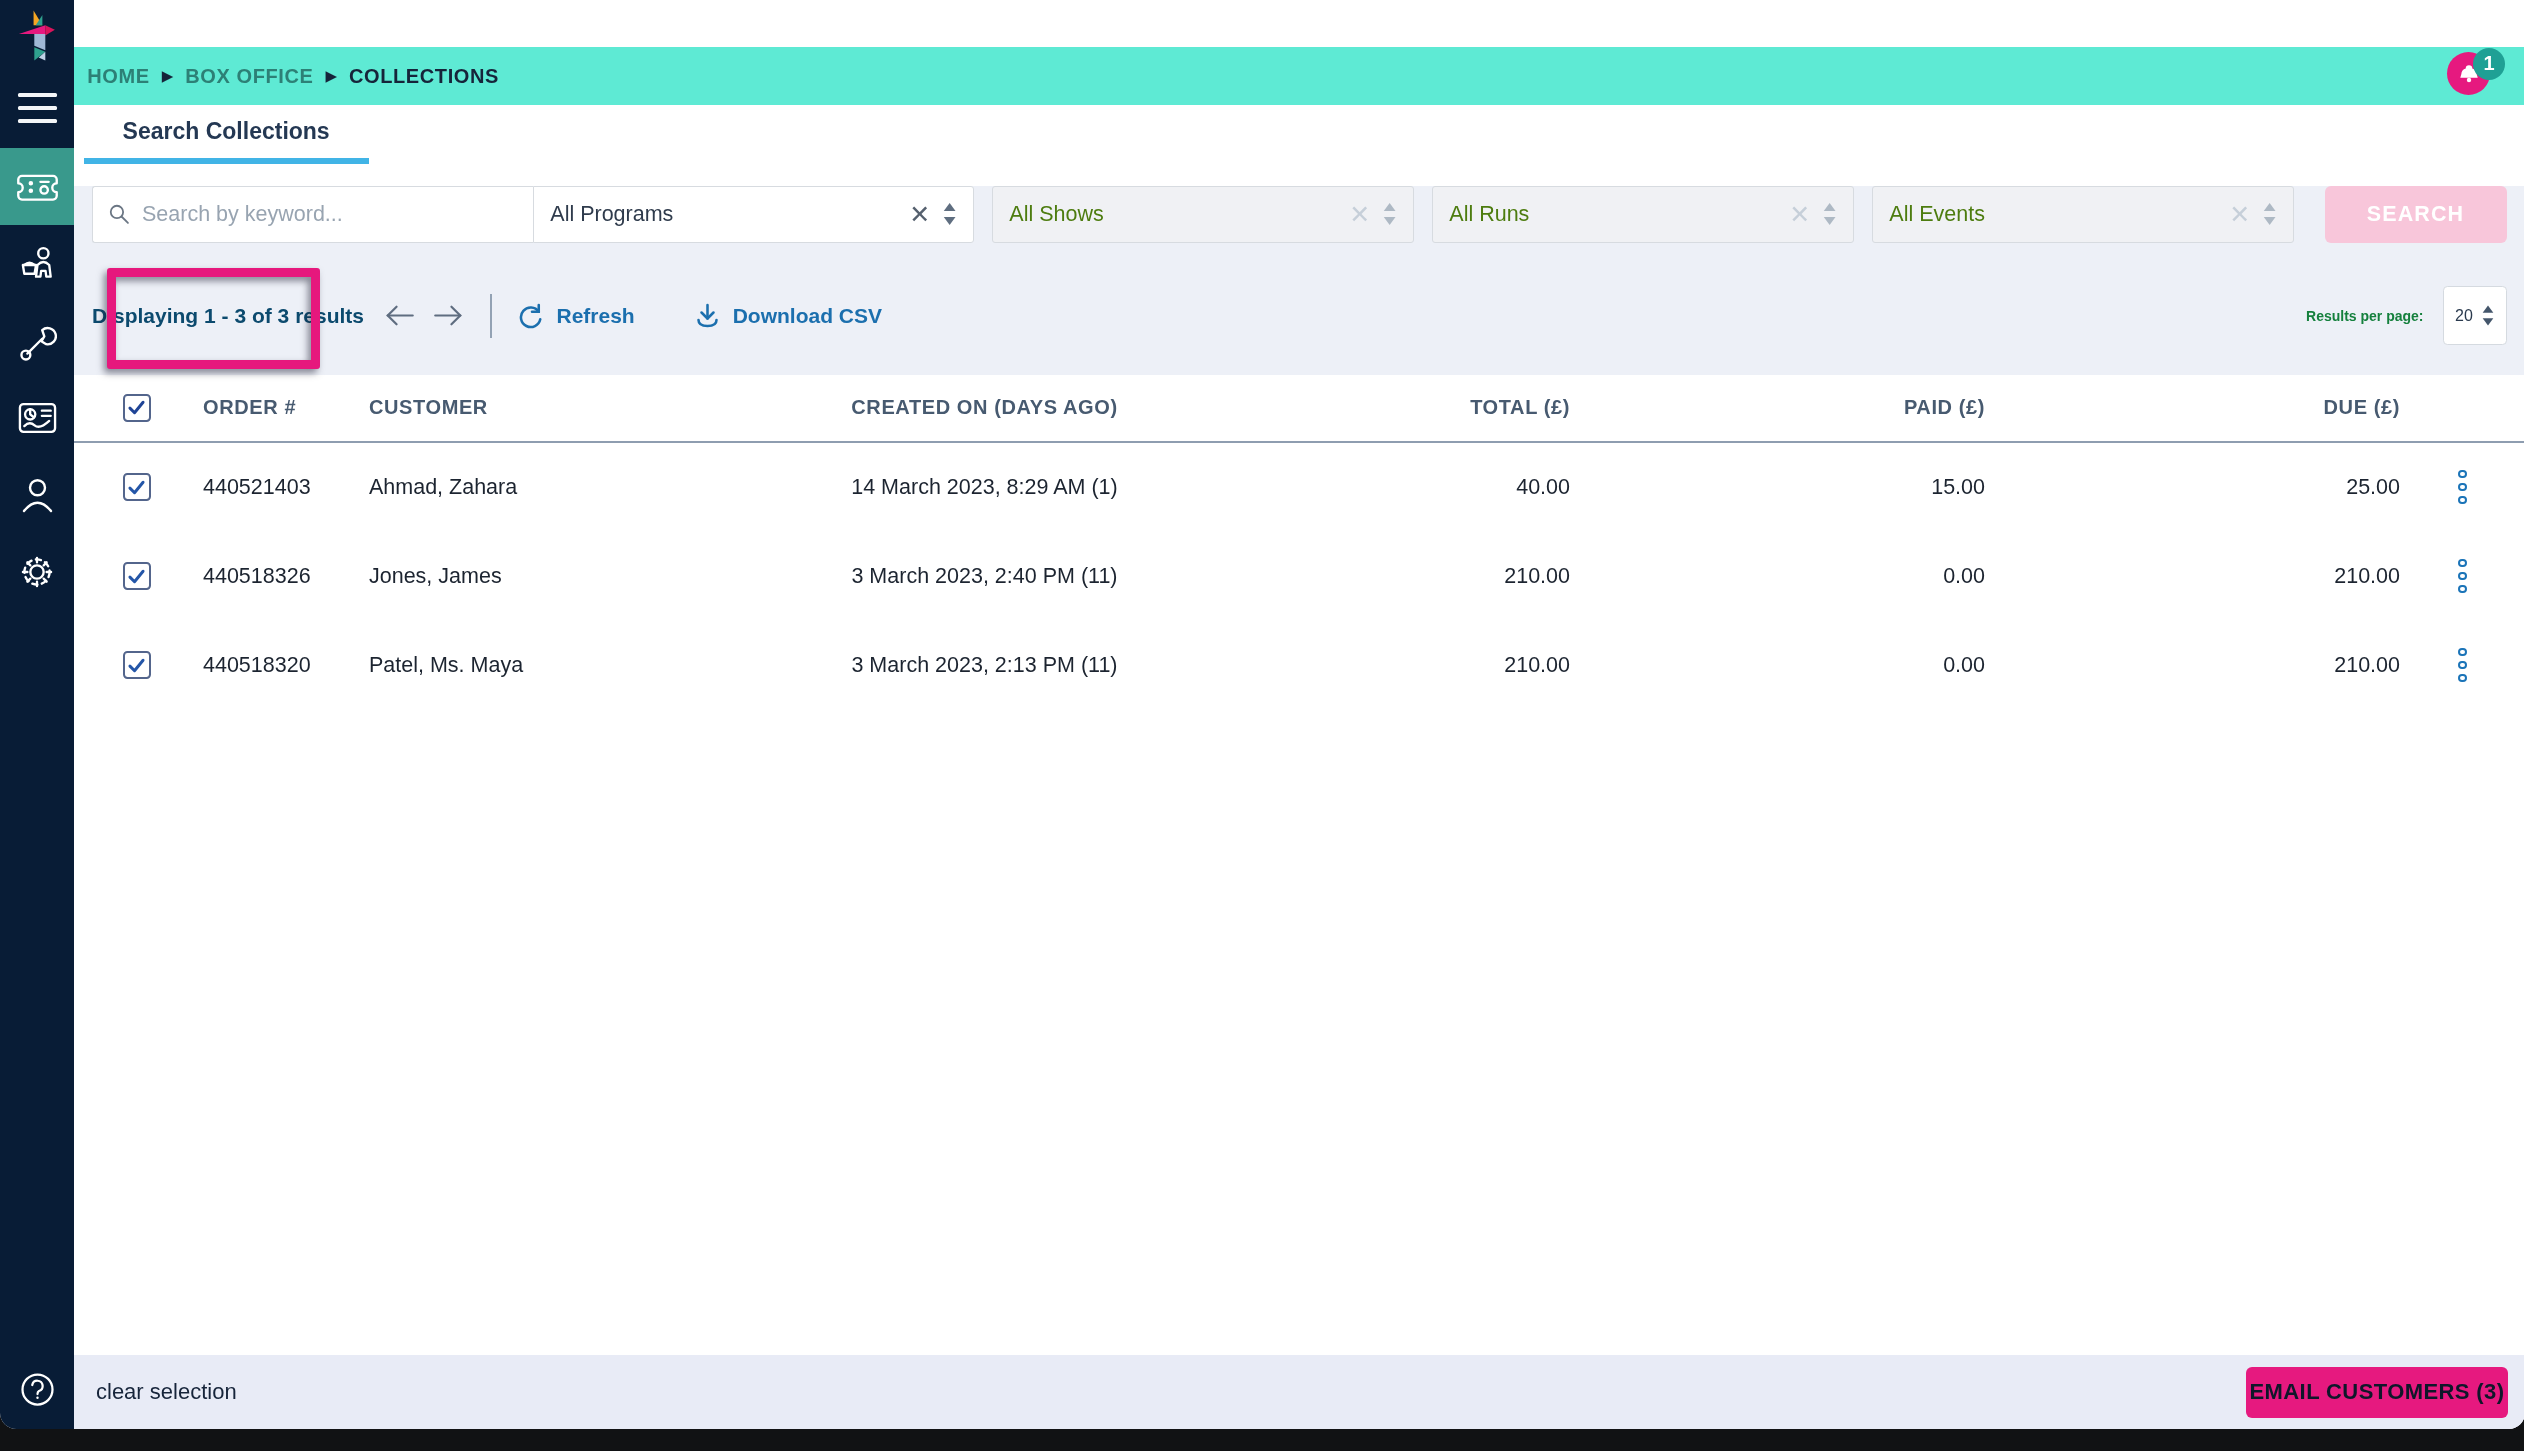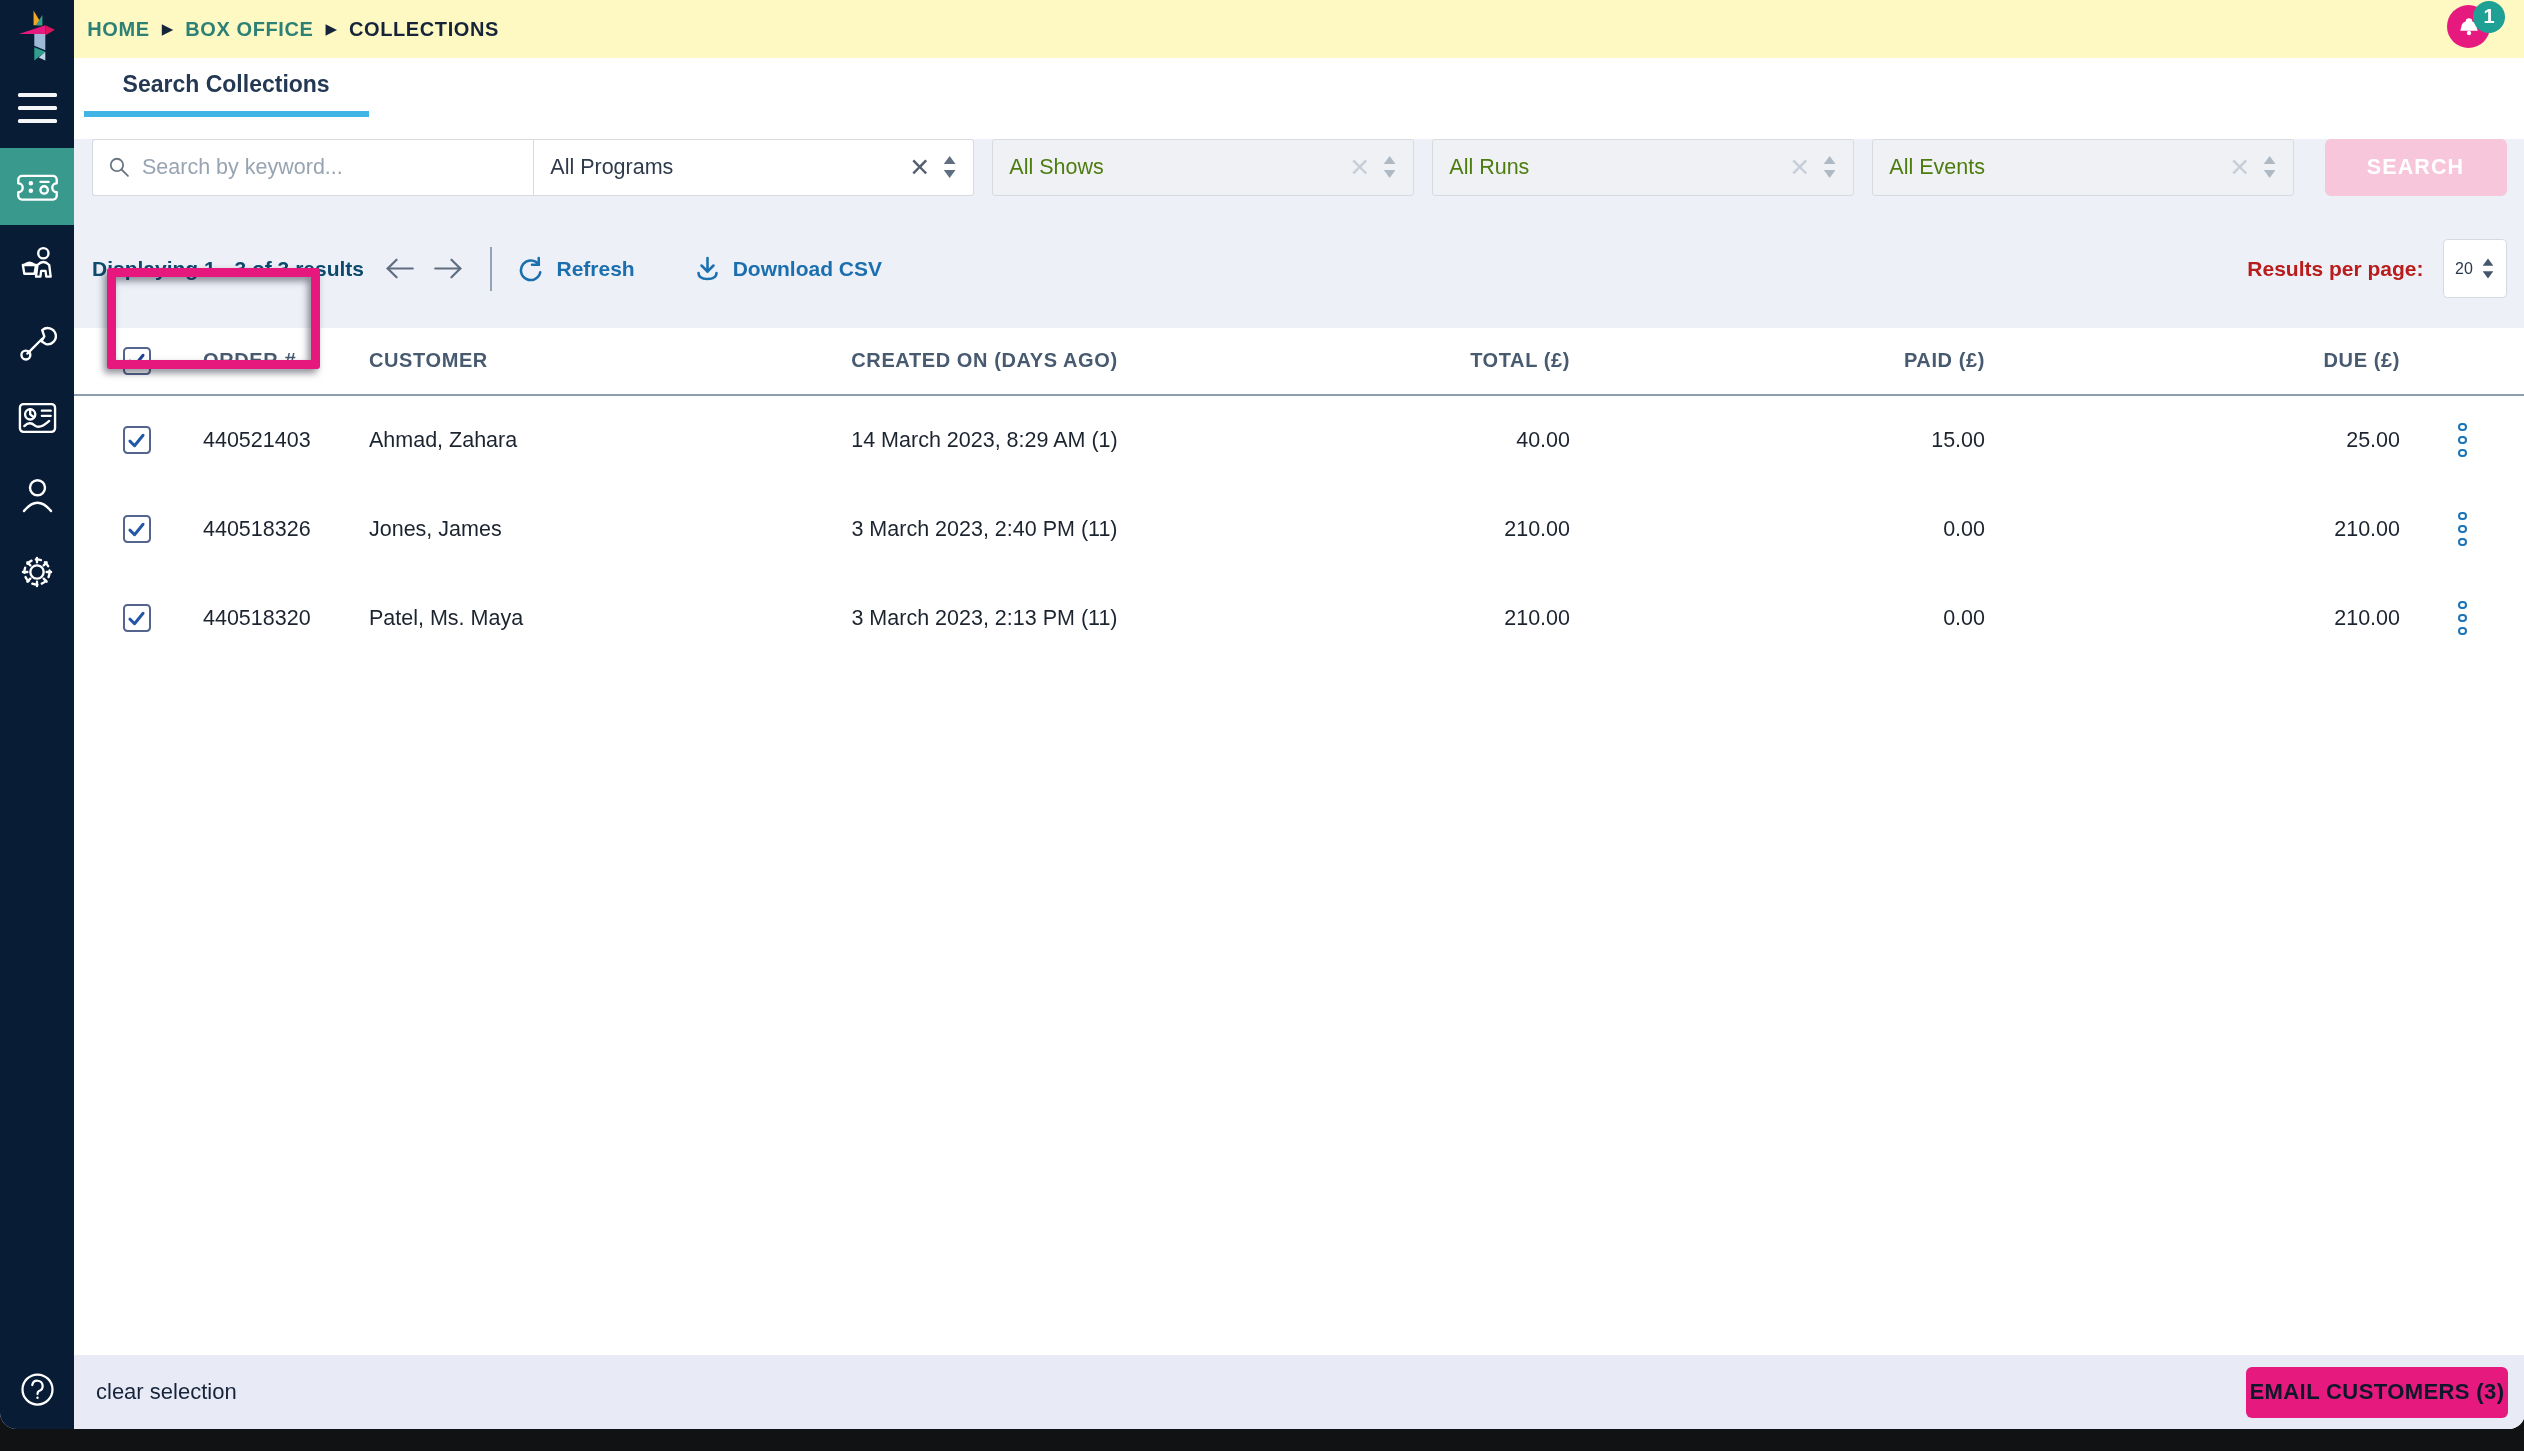--- a/index.html
+++ b/index.html
@@ -14,21 +14,21 @@
   .hamburger span { display:block; height:3.7px; background:#F4F6F8; border-radius:1.5px; }
   .nav-items { position:absolute; top:148px; left:0; width:74px; }
   .nav-item { width:74px; height:77px; display:flex; align-items:center; justify-content:center; }
   .nav-item.active { background:#39998C; }
   .nav-item svg { stroke:#FFFFFF; fill:none; stroke-width:3.2; stroke-linecap:round; stroke-linejoin:round; }
   .sidebar-help { position:absolute; left:0; bottom:13.3px; width:74px; height:52px; display:flex; align-items:center; justify-content:center; }
 
   
   .main { position:absolute; left:74px; top:0; right:0; bottom:0; }
 
-  .breadcrumb-bar { height:58px; background:#fef9c3; display:flex; align-items:center; padding-left:13.3px; position:relative; }
+  .breadcrumb-bar { height:58px; background:#5eead4; display:flex; align-items:center; padding-left:13.3px; position:relative;margin-top:47px; }
   .crumb { font-size:20px; font-weight:bold; letter-spacing:0.6px; color:#2D8076; }
   .crumb.current { color:#16243A; }
   .crumb-sep { color:#16243A; font-size:15px; margin:0 12px; }
 
   .notif-wrap { position:absolute; right:35px; top:5.2px; width:43px; height:43px; }
   .notif-btn { width:43px; height:43px; border-radius:50%; background:#E6197F; display:flex; align-items:center; justify-content:center; }
   .notif-badge { position:absolute; right:-15px; top:-4.4px; width:32px; height:32px; border-radius:50%; background:#1FA095; color:#fff; font-size:20px; font-weight:bold; display:flex; align-items:center; justify-content:center; }
 
   .tab-row { height:59px; background:#FFFFFF; display:flex; align-items:stretch; padding-left:9.6px; }
   .tab { display:flex; align-items:center; padding:0 39px; border-bottom:6.7px solid #41B4E6; }
@@ -50,21 +50,21 @@
   .search-btn { margin-left:auto; width:182px; height:57px; background:#F8C6DA; border:none; border-radius:6px; color:#fff; font-size:21.5px; font-weight:bold; letter-spacing:1.1px; font-family:inherit; }
 
   .toolbar-row { display:flex; align-items:center; height:74px; margin-top:36px; padding:0 18.5px 0 18px; }
   .displaying { font-size:21px; color:#0c4a6e; font-weight:600; white-space:nowrap; }
   .displaying b { font-weight:800; }
   .pg-arrows { display:flex; align-items:center; gap:16.3px; margin-left:19px; }
   .divider { width:2.2px; height:44px; background:#93A2B4; margin:0 25px; }
   .tool-link { display:flex; align-items:center; gap:12px; color:#1B6FAE; font-size:21px; font-weight:600; cursor:pointer; }
   .tool-link + .tool-link { margin-left:59px; }
   .toolbar-right { margin-left:auto; display:flex; align-items:center; gap:19px; }
-  .rpp-label { font-size:21px; font-weight:bold; color:#b91c1c; }
+  .rpp-label { font-size:14px; font-weight:bold; color:#15803d; }
   .rpp-select { width:64px; height:59px; background:#fff; border:1.5px solid #D5DAE0; border-radius:4.4px; display:flex; align-items:center; justify-content:center; gap:9px; }
   .rpp-select .val { font-size:16px; color:#2A3A4E; }
 
   
   .table-area { background:#fff; }
   .thead, .trow { display:grid; grid-template-columns:89px 185px 304px 629px 271px 415px 415px 1fr; align-items:center; padding-left:18px; }
   .thead { height:68px; border-bottom:2.2px solid #8E9DB0; }
   .th { font-size:20px; font-weight:bold; color:#475A70; letter-spacing:0.6px; white-space:nowrap; }
   .trow { height:89px; }
   .cell { font-size:21.5px; color:#1C2430; white-space:nowrap; }

